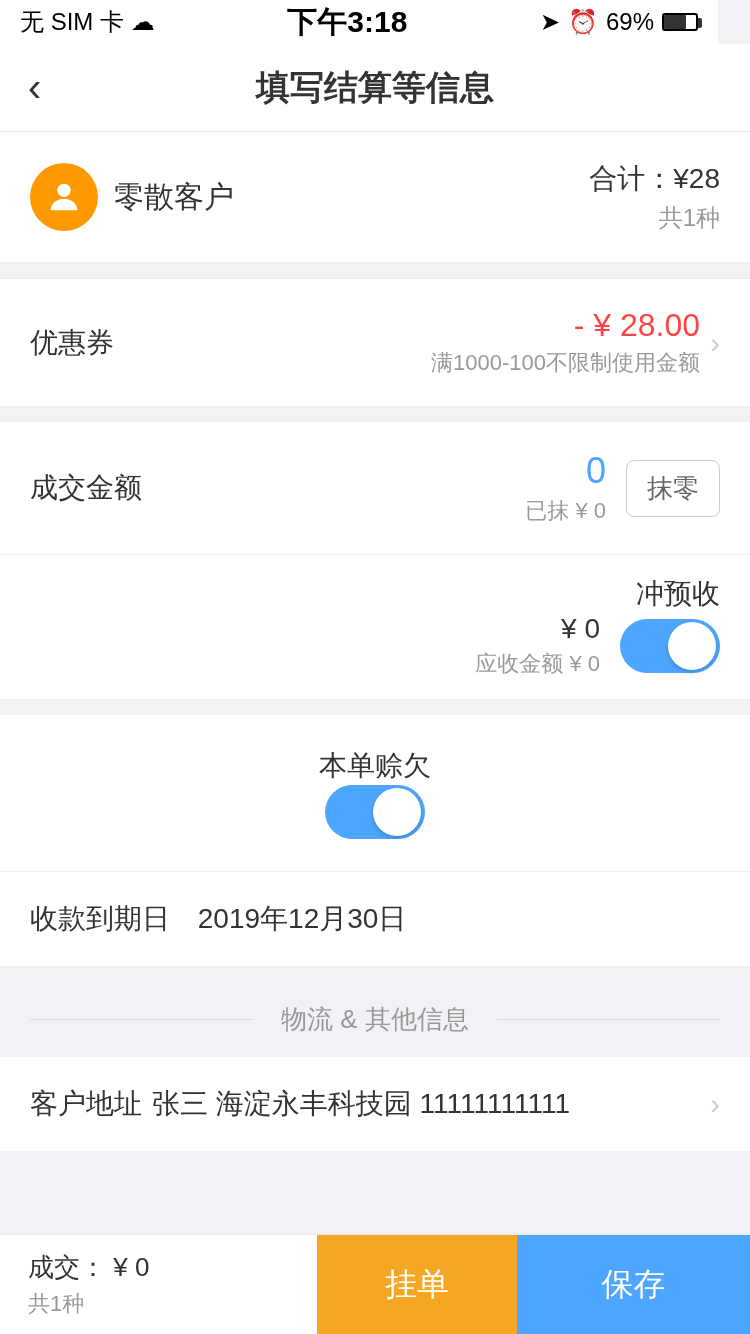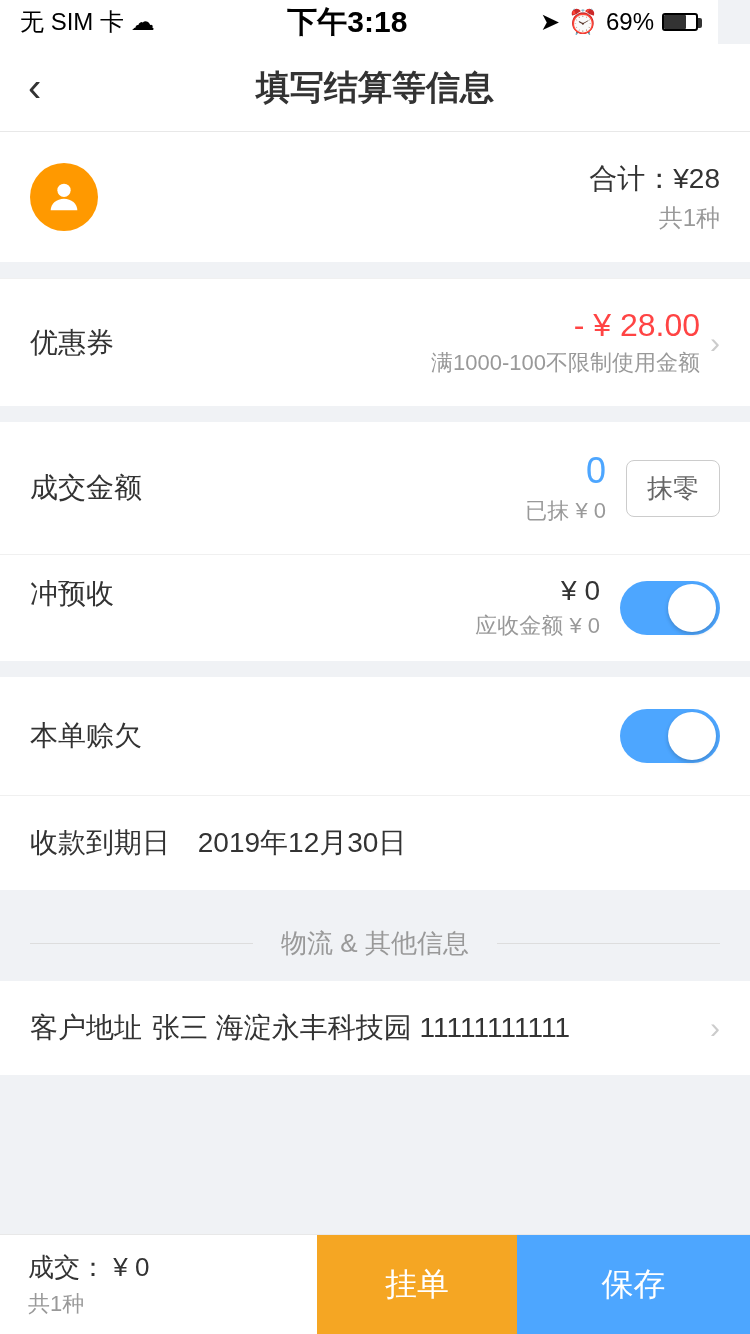--- a/index.html
+++ b/index.html
@@ -180,25 +180,26 @@
       padding: 10px 20px;
       font-size: 26px;
       color: #666;
       background: #fff;
       cursor: pointer;
     }
 
     
     .prereceive-row {
       display: flex;
-      align-items: flex-start;
+      align-items: flex-end;
       justify-content: space-between;
       padding: 20px 30px;
       background: #fff;
       border-top: 1px solid #f0f0f0;
+      flex-direction: column;
     }
     .prereceive-right {
       display: flex;
       align-items: center;
       gap: 20px;
     }
     .prereceive-values {
       text-align: right;
     }
     .pre-main {
@@ -235,20 +236,21 @@
     .section-3 {
       background: #fff;
       margin-bottom: 16px;
     }
     .debt-row {
       display: flex;
       align-items: center;
       justify-content: space-between;
       padding: 32px 30px;
       background: #fff;
+      flex-direction: column;
     }
 
     
     .duedate-row {
       padding: 28px 30px;
       background: #fff;
       border-top: 1px solid #f0f0f0;
       font-size: 28px;
       color: #333;
     }
@@ -373,20 +375,21 @@
 <div class="content">
 
   <div class="customer-row">
     <div class="customer-left">
       <div class="customer-avatar">
         <svg class="person-icon-svg" viewBox="0 0 24 24">
           <circle cx="12" cy="8" r="4" fill="#fff"></circle>
           <path d="M4 20c0-4 3.6-7 8-7s8 3 8 7" fill="#fff"></path>
         </svg>
       </div>
+      <span class="customer-name">零散客户</span>
     </div>
     <div class="customer-right">
       <div class="customer-total">合计：¥28</div>
       <div class="customer-count">共1种</div>
     </div>
   </div>
 
   <div class="section">
     <div class="row-item">
       <span class="row-label">优惠券</span>

